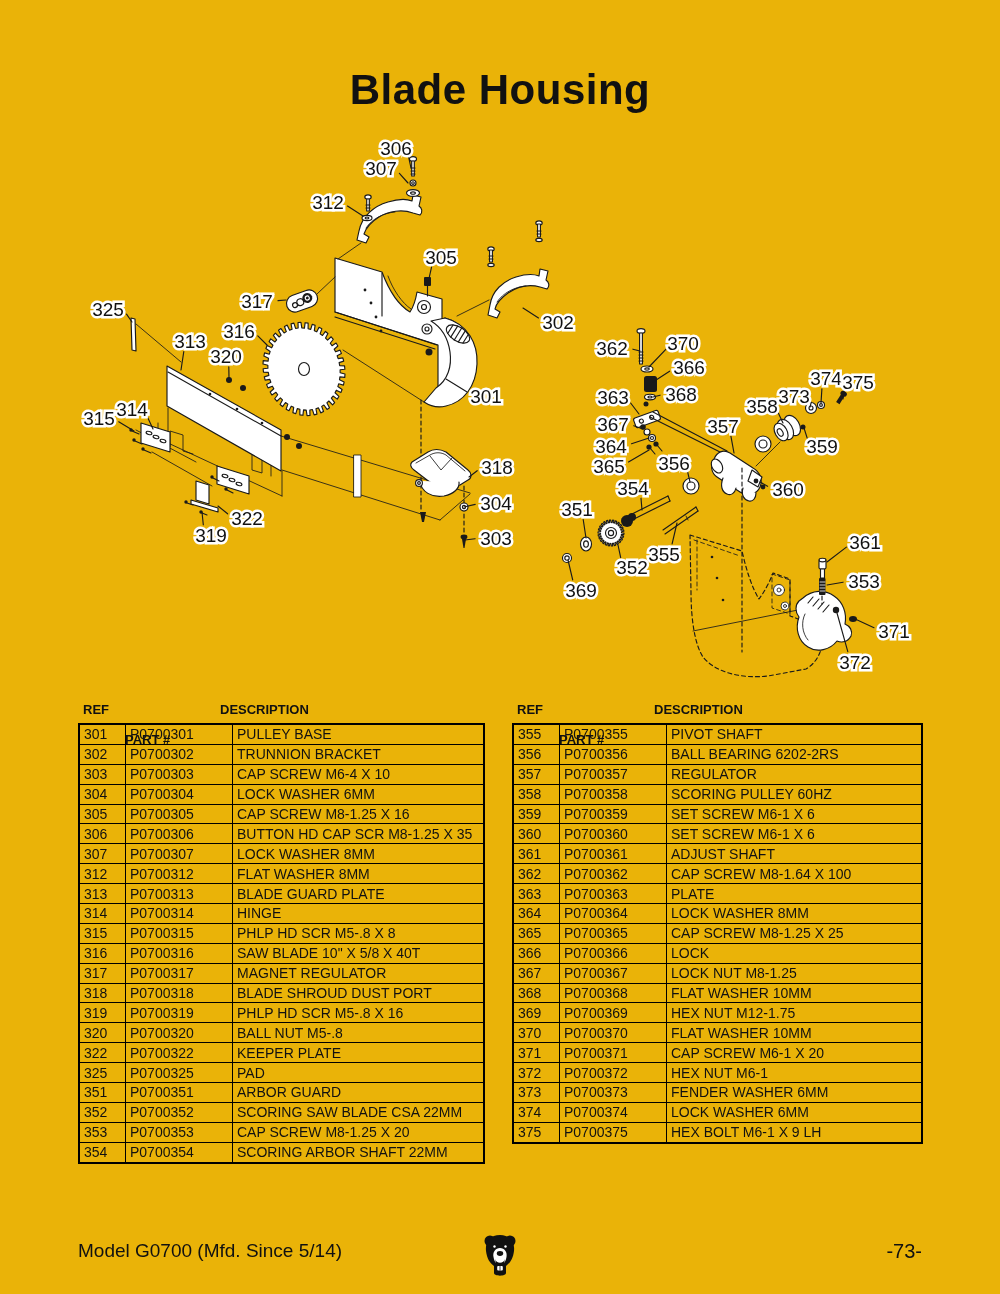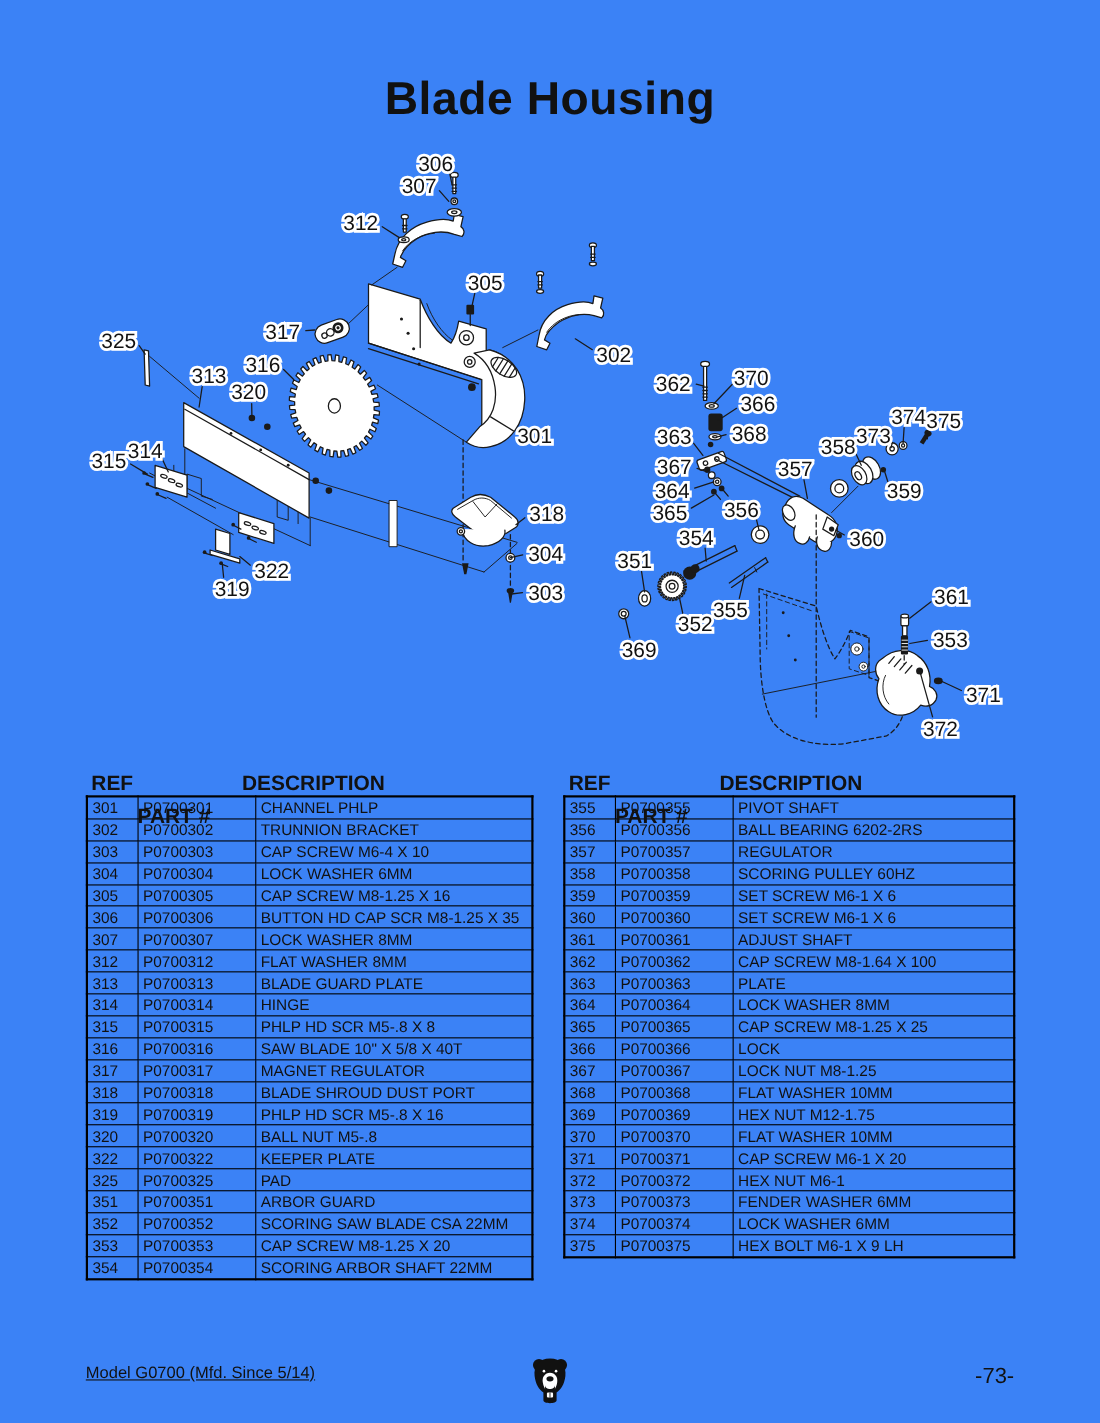--- a/index.html
+++ b/index.html
@@ -1,43 +1,43 @@
 <!DOCTYPE html>
 <html><head>
 <meta charset="utf-8">
 <style>
   html,body{margin:0;padding:0;background:#fff;}
-  .page{position:relative;width:1000px;height:1294px;background:#3b82f6;overflow:hidden;
+  .page{position:relative;width:1000px;height:1294px;background:#eab308;overflow:hidden;
         font-family:"Liberation Sans",sans-serif;color:#111;}
   .title{position:absolute;left:0;top:66px;width:100%;text-align:center;
          font-size:42px;font-weight:bold;letter-spacing:0.5px;}
   svg.diagram{position:absolute;left:0;top:0;width:1000px;height:700px;}
   svg.diagram path, svg.diagram line, svg.diagram polyline, svg.diagram ellipse,
   svg.diagram circle, svg.diagram rect, svg.diagram polygon{
       stroke:#1a1a1a;stroke-width:1.15;fill:none;stroke-linecap:round;stroke-linejoin:round;}
   .wf{fill:#fff !important;}
   .dk{fill:#1a1a1a !important;stroke:none !important;}
   .thin{stroke-width:0.85 !important;}
   .dash{stroke-dasharray:4 3;}
   .cl{font:400 19px "Liberation Sans",sans-serif;fill:#111;text-anchor:middle;
       stroke:#fff;stroke-width:5px;paint-order:stroke;}
   .ldr{stroke:#111;stroke-width:1.05;}
   
   .ptable{position:absolute;top:702px;}
   .ptable.lft{left:78px;width:407px;}
   .ptable.rgt{left:512px;width:411px;}
-  .thead{position:relative;height:21px;font-size:19px;font-weight:bold;}
+  .thead{position:relative;height:21px;font-size:13px;font-weight:bold;}
   .thead span{position:absolute;top:0;}
   .h-ref{left:5px;} .h-part{left:47px;margin-top:30px;} .h-desc{left:142px;}
   table.parts{border-collapse:collapse;width:100%;table-layout:fixed;
               border:2px solid #000;}
   table.parts td{border:1.4px solid #000;height:18.9px;font-size:14px;
                  padding:0 0 0 4px;white-space:nowrap;overflow:hidden;line-height:1;}
   td.c-ref{width:41px;} td.c-part{width:102px;} td.c-desc{}
-  .footer-left{position:absolute;left:78px;top:1240px;font-size:15px;text-decoration:underline;}
+  .footer-left{position:absolute;left:78px;top:1240px;font-size:19px;}
   .footer-right{position:absolute;right:78px;top:1240px;font-size:20px;}
   .logo{position:absolute;left:483px;top:1233px;width:34px;height:44px;}
 </style>
 </head>
 <body>
 
 <div class="page">
 
   <div class="title">Blade Housing</div>
 
@@ -423,21 +423,21 @@
     <div class="thead">
       <span class="h-ref">REF</span>
       <span class="h-part">PART #</span>
       <span class="h-desc">DESCRIPTION</span>
     </div>
     <table class="parts">
         <tbody>
           <tr>
             <td class="c-ref">301</td>
             <td class="c-part">P0700301</td>
-            <td class="c-desc">CHANNEL PHLP</td>
+            <td class="c-desc">PULLEY BASE</td>
           </tr>
           <tr>
             <td class="c-ref">302</td>
             <td class="c-part">P0700302</td>
             <td class="c-desc">TRUNNION BRACKET</td>
           </tr>
           <tr>
             <td class="c-ref">303</td>
             <td class="c-part">P0700303</td>
             <td class="c-desc">CAP SCREW M6-4 X 10</td>

